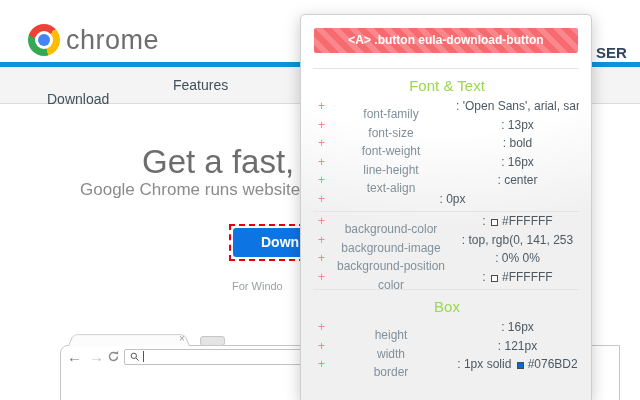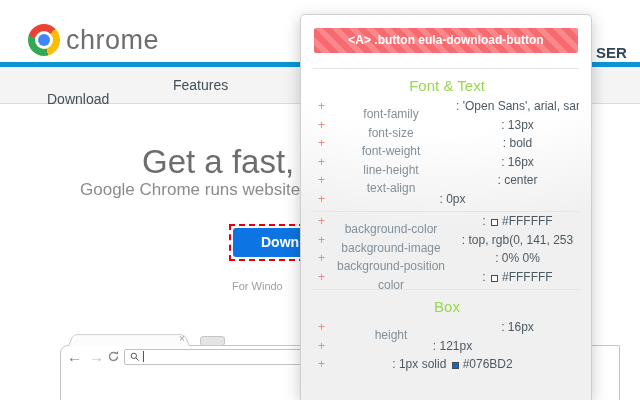--- a/index.html
+++ b/index.html
@@ -158,22 +158,24 @@
         </div>
         <div class="divider"></div>
         <div class="section-title">Box</div>
         <div class="prop-row">
           <span class="plus">+</span>
           <span class="pname">height</span>
           <span class="pvalue">: 16px</span>
         </div>
         <div class="prop-row">
           <span class="plus">+</span>
+          <span class="pname">width</span>
           <span class="pvalue">: 121px</span>
         </div>
         <div class="prop-row">
           <span class="plus">+</span>
+          <span class="pname">border</span>
           <span class="pvalue">: 1px solid <span class="swatch" style="background: rgb(7, 107, 210);"></span>#076BD2</span>
         </div>
       </div>
   </div>
 
 </div>
 
 </body></html>

